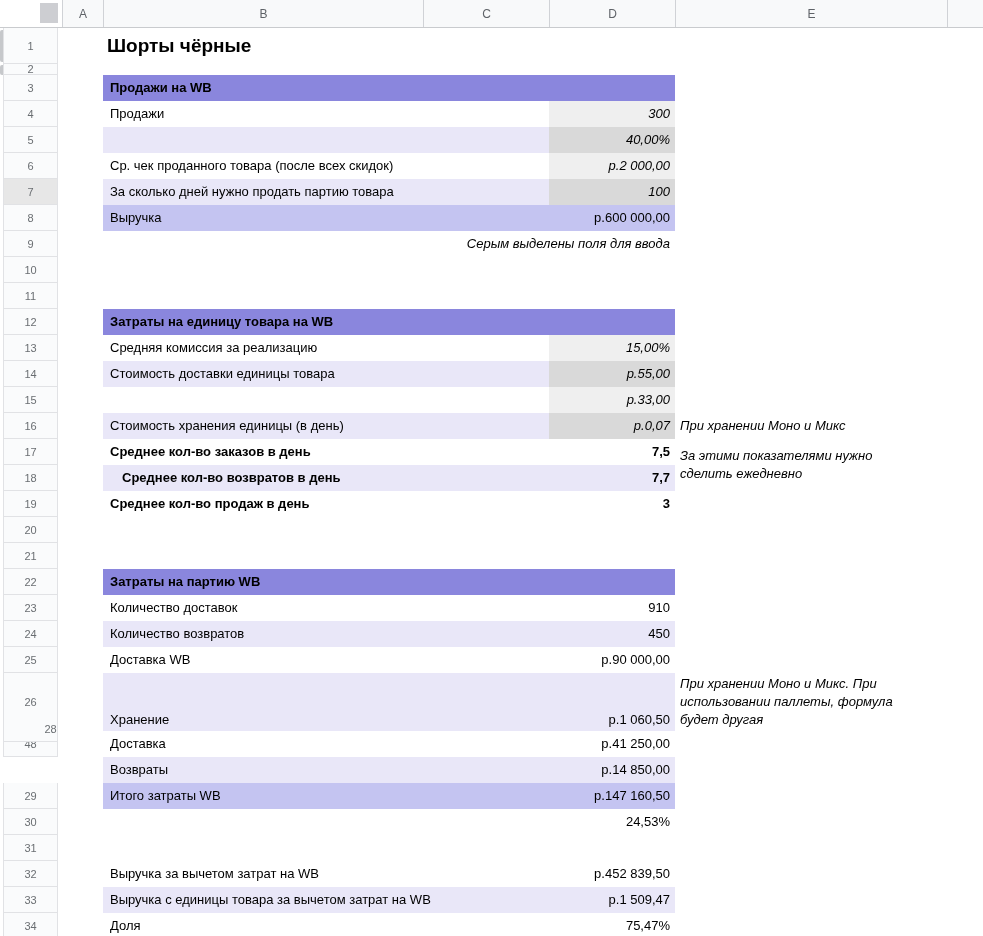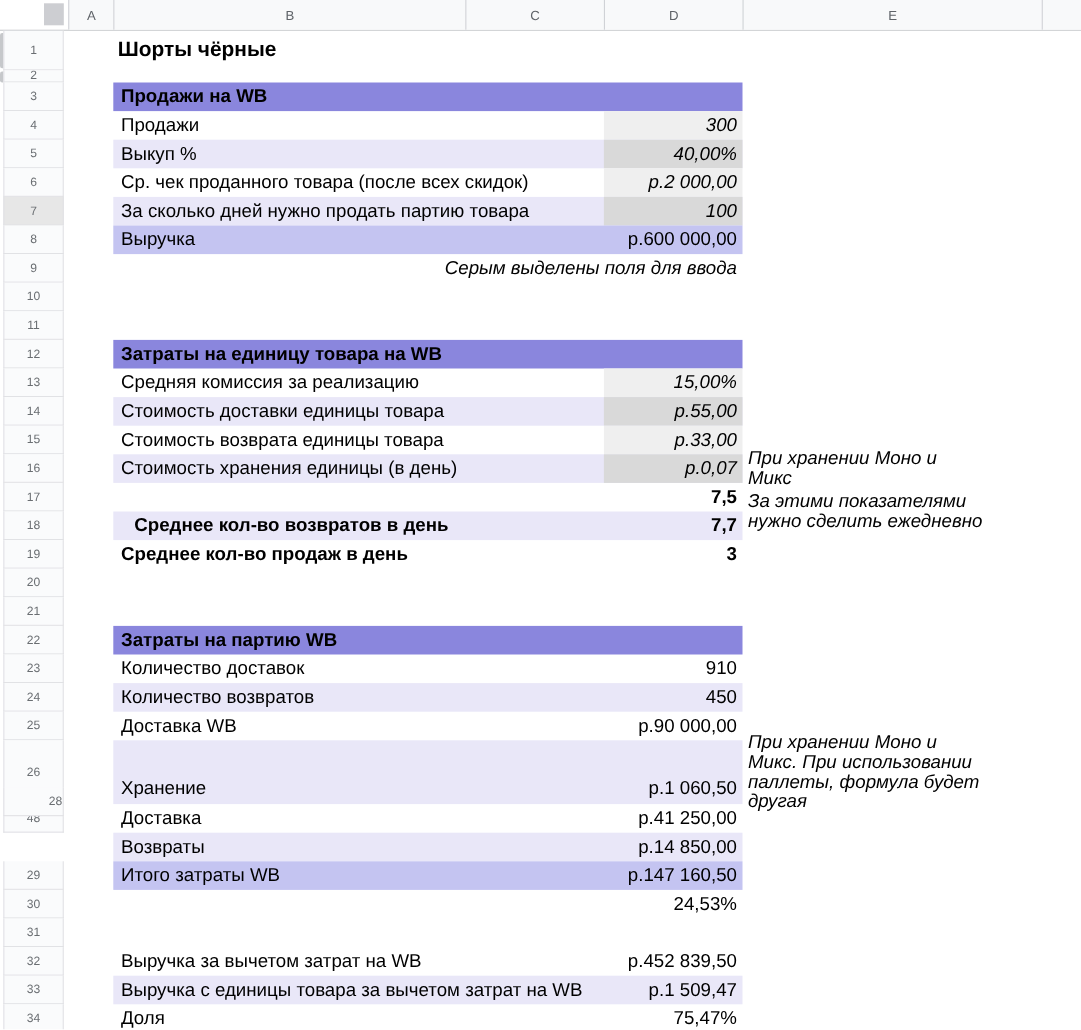--- a/index.html
+++ b/index.html
@@ -17,21 +17,21 @@
   }
   .cornerbox{left:40px;top:3px;width:18px;height:20px;background:var(--select-all-bg);}
   .groupbar{left:0;width:5px;background:#c6c8cb;border-radius:2px;}
   .rowhead{
     left:3px;width:55px;background:var(--gutter-bg);
     border:1px solid #e1e2e5;border-top:none;
     display:flex;align-items:center;justify-content:center;
     font-size:11px;color:#6a6e72;overflow:hidden;
   }
   .rowhead.active{background:var(--active-header-bg);}
-  .cell{font-size:17px;white-space:nowrap;}
+  .cell{font-size:13px;white-space:nowrap;}
   .title{font-size:19px;font-weight:700;}
   .label{padding-left:7px;}
   .value{text-align:right;padding-right:5px;}
   .bold{font-weight:700;}
   .italic{font-style:italic;}
   .sectionhdr{background:var(--section-header-bg);font-weight:700;padding-left:7px;}
   .stripe{background:var(--stripe-bg);}
   .totalband{background:var(--total-bg);}
   .noterow{font-style:italic;text-align:right;padding-right:5px;}
   .note-e{font-style:italic;white-space:normal;line-height:18px;display:flex;align-items:center;}
@@ -55,21 +55,20 @@
     <div class="abs rowhead" style="top: 28px; height: 36px;">1</div>
     <div class="abs cell title" style="left: 103px; top: 28px; width: 420px; height: 36px; line-height: 36px; padding-left: 4px;">Шорты чёрные</div>
     <div class="abs rowhead" style="top: 64px; height: 11px;">2</div>
     <div class="abs rowhead" style="top: 75px; height: 26px;">3</div>
     <div class="abs cell sectionhdr" style="left: 103px; top: 75px; width: 572px; height: 26px; line-height: 26px;">Продажи на WB</div>
     <div class="abs rowhead" style="top: 101px; height: 26px;">4</div>
     <div class="abs cell label" style="left: 103px; top: 101px; width: 446px; height: 26px; line-height: 26px;">Продажи</div>
     <div class="abs cell value italic" style="left: 549px; top: 101px; width: 126px; height: 26px; line-height: 26px; background: var(--input-light-bg);">300</div>
     <div class="abs rowhead" style="top: 127px; height: 26px;">5</div>
     <div class="abs stripe" style="left: 103px; top: 127px; width: 572px; height: 26px;"></div>
-    <div class="abs cell label" style="left: 103px; top: 127px; width: 446px; height: 26px; line-height: 26px;">Выкуп %</div>
     <div class="abs cell value italic" style="left: 549px; top: 127px; width: 126px; height: 26px; line-height: 26px; background: var(--input-dark-bg);">40,00%</div>
     <div class="abs rowhead" style="top: 153px; height: 26px;">6</div>
     <div class="abs cell label" style="left: 103px; top: 153px; width: 446px; height: 26px; line-height: 26px;">Ср. чек проданного товара (после всех скидок)</div>
     <div class="abs cell value italic" style="left: 549px; top: 153px; width: 126px; height: 26px; line-height: 26px; background: var(--input-light-bg);">р.2 000,00</div>
     <div class="abs rowhead active" style="top: 179px; height: 26px;">7</div>
     <div class="abs stripe" style="left: 103px; top: 179px; width: 572px; height: 26px;"></div>
     <div class="abs cell label" style="left: 103px; top: 179px; width: 446px; height: 26px; line-height: 26px;">За сколько дней нужно продать партию товара</div>
     <div class="abs cell value italic" style="left: 549px; top: 179px; width: 126px; height: 26px; line-height: 26px; background: var(--input-dark-bg);">100</div>
     <div class="abs rowhead" style="top: 205px; height: 26px;">8</div>
     <div class="abs totalband" style="left: 103px; top: 205px; width: 572px; height: 26px;"></div>
@@ -82,28 +81,28 @@
     <div class="abs rowhead" style="top: 309px; height: 26px;">12</div>
     <div class="abs cell sectionhdr" style="left: 103px; top: 309px; width: 572px; height: 26px; line-height: 26px;">Затраты на единицу товара на WB</div>
     <div class="abs rowhead" style="top: 335px; height: 26px;">13</div>
     <div class="abs cell label" style="left: 103px; top: 335px; width: 446px; height: 26px; line-height: 26px;">Средняя комиссия за реализацию</div>
     <div class="abs cell value italic" style="left: 549px; top: 335px; width: 126px; height: 26px; line-height: 26px; background: var(--input-light-bg);">15,00%</div>
     <div class="abs rowhead" style="top: 361px; height: 26px;">14</div>
     <div class="abs stripe" style="left: 103px; top: 361px; width: 572px; height: 26px;"></div>
     <div class="abs cell label" style="left: 103px; top: 361px; width: 446px; height: 26px; line-height: 26px;">Стоимость доставки единицы товара</div>
     <div class="abs cell value italic" style="left: 549px; top: 361px; width: 126px; height: 26px; line-height: 26px; background: var(--input-dark-bg);">р.55,00</div>
     <div class="abs rowhead" style="top: 387px; height: 26px;">15</div>
-    <div class="abs cell label" style="left: 103px; top: 387px; width: 446px; height: 26px; line-height: 26px;">Стоимость возврата единицы товара</div>
     <div class="abs cell value italic" style="left: 549px; top: 387px; width: 126px; height: 26px; line-height: 26px; background: var(--input-light-bg);">р.33,00</div>
     <div class="abs rowhead" style="top: 413px; height: 26px;">16</div>
     <div class="abs stripe" style="left: 103px; top: 413px; width: 572px; height: 26px;"></div>
     <div class="abs cell label" style="left: 103px; top: 413px; width: 446px; height: 26px; line-height: 26px;">Стоимость хранения единицы (в день)</div>
     <div class="abs cell value italic" style="left: 549px; top: 413px; width: 126px; height: 26px; line-height: 26px; background: var(--input-dark-bg);">р.0,07</div>
     <div class="abs cell note-e" style="left: 680px; top: 413px; width: 215px; height: 26px;">При хранении Моно и Микс</div>
     <div class="abs rowhead" style="top: 439px; height: 26px;">17</div>
+    <div class="abs cell label bold" style="left: 103px; top: 439px; width: 446px; height: 26px; line-height: 26px;">Среднее кол-во заказов в день</div>
     <div class="abs cell value bold" style="left: 549px; top: 439px; width: 126px; height: 26px; line-height: 26px;">7,5</div>
     <div class="abs cell note-e" style="left: 680px; top: 439px; width: 215px; height: 52px;">За этими показателями нужно сделить ежедневно</div>
     <div class="abs rowhead" style="top: 465px; height: 26px;">18</div>
     <div class="abs stripe" style="left: 103px; top: 465px; width: 572px; height: 26px;"></div>
     <div class="abs cell label bold" style="left: 103px; top: 465px; width: 446px; height: 26px; line-height: 26px; margin-left: 12px;">Среднее кол-во возвратов в день</div>
     <div class="abs cell value bold" style="left: 549px; top: 465px; width: 126px; height: 26px; line-height: 26px;">7,7</div>
     <div class="abs rowhead" style="top: 491px; height: 26px;">19</div>
     <div class="abs cell label bold" style="left: 103px; top: 491px; width: 446px; height: 26px; line-height: 26px;">Среднее кол-во продаж в день</div>
     <div class="abs cell value bold" style="left: 549px; top: 491px; width: 126px; height: 26px; line-height: 26px;">3</div>
     <div class="abs rowhead" style="top: 517px; height: 26px;">20</div>

